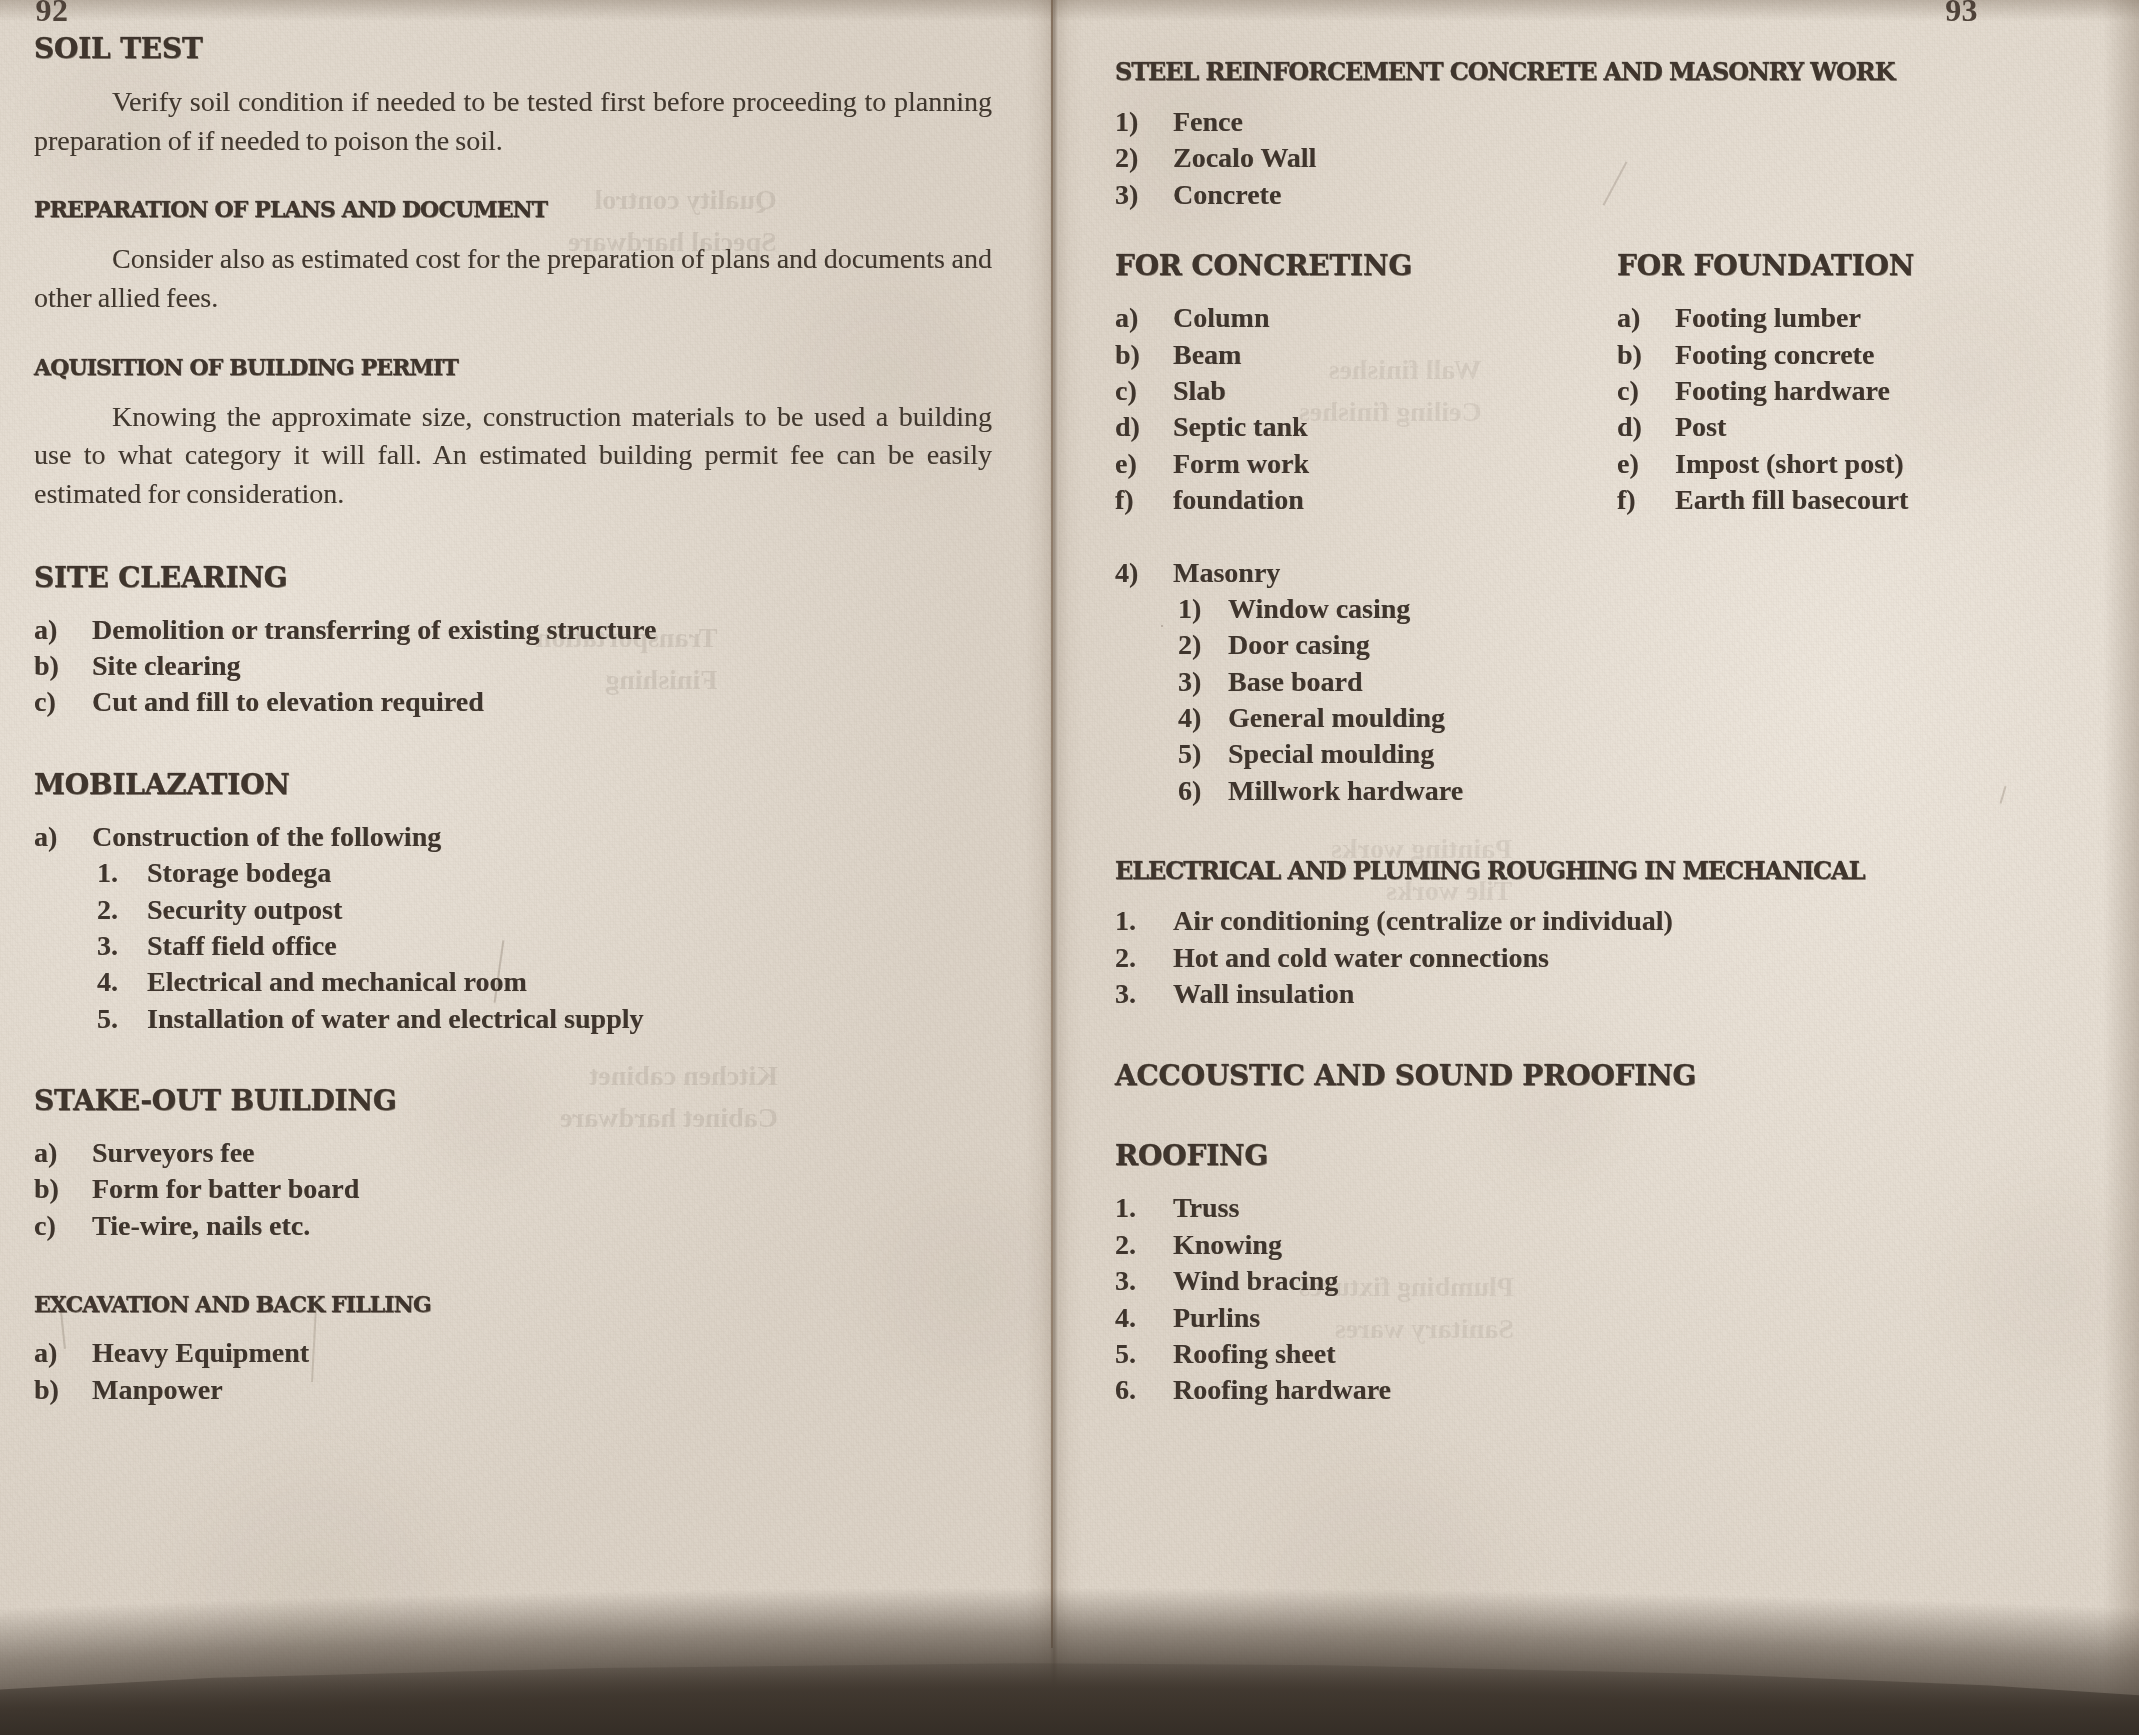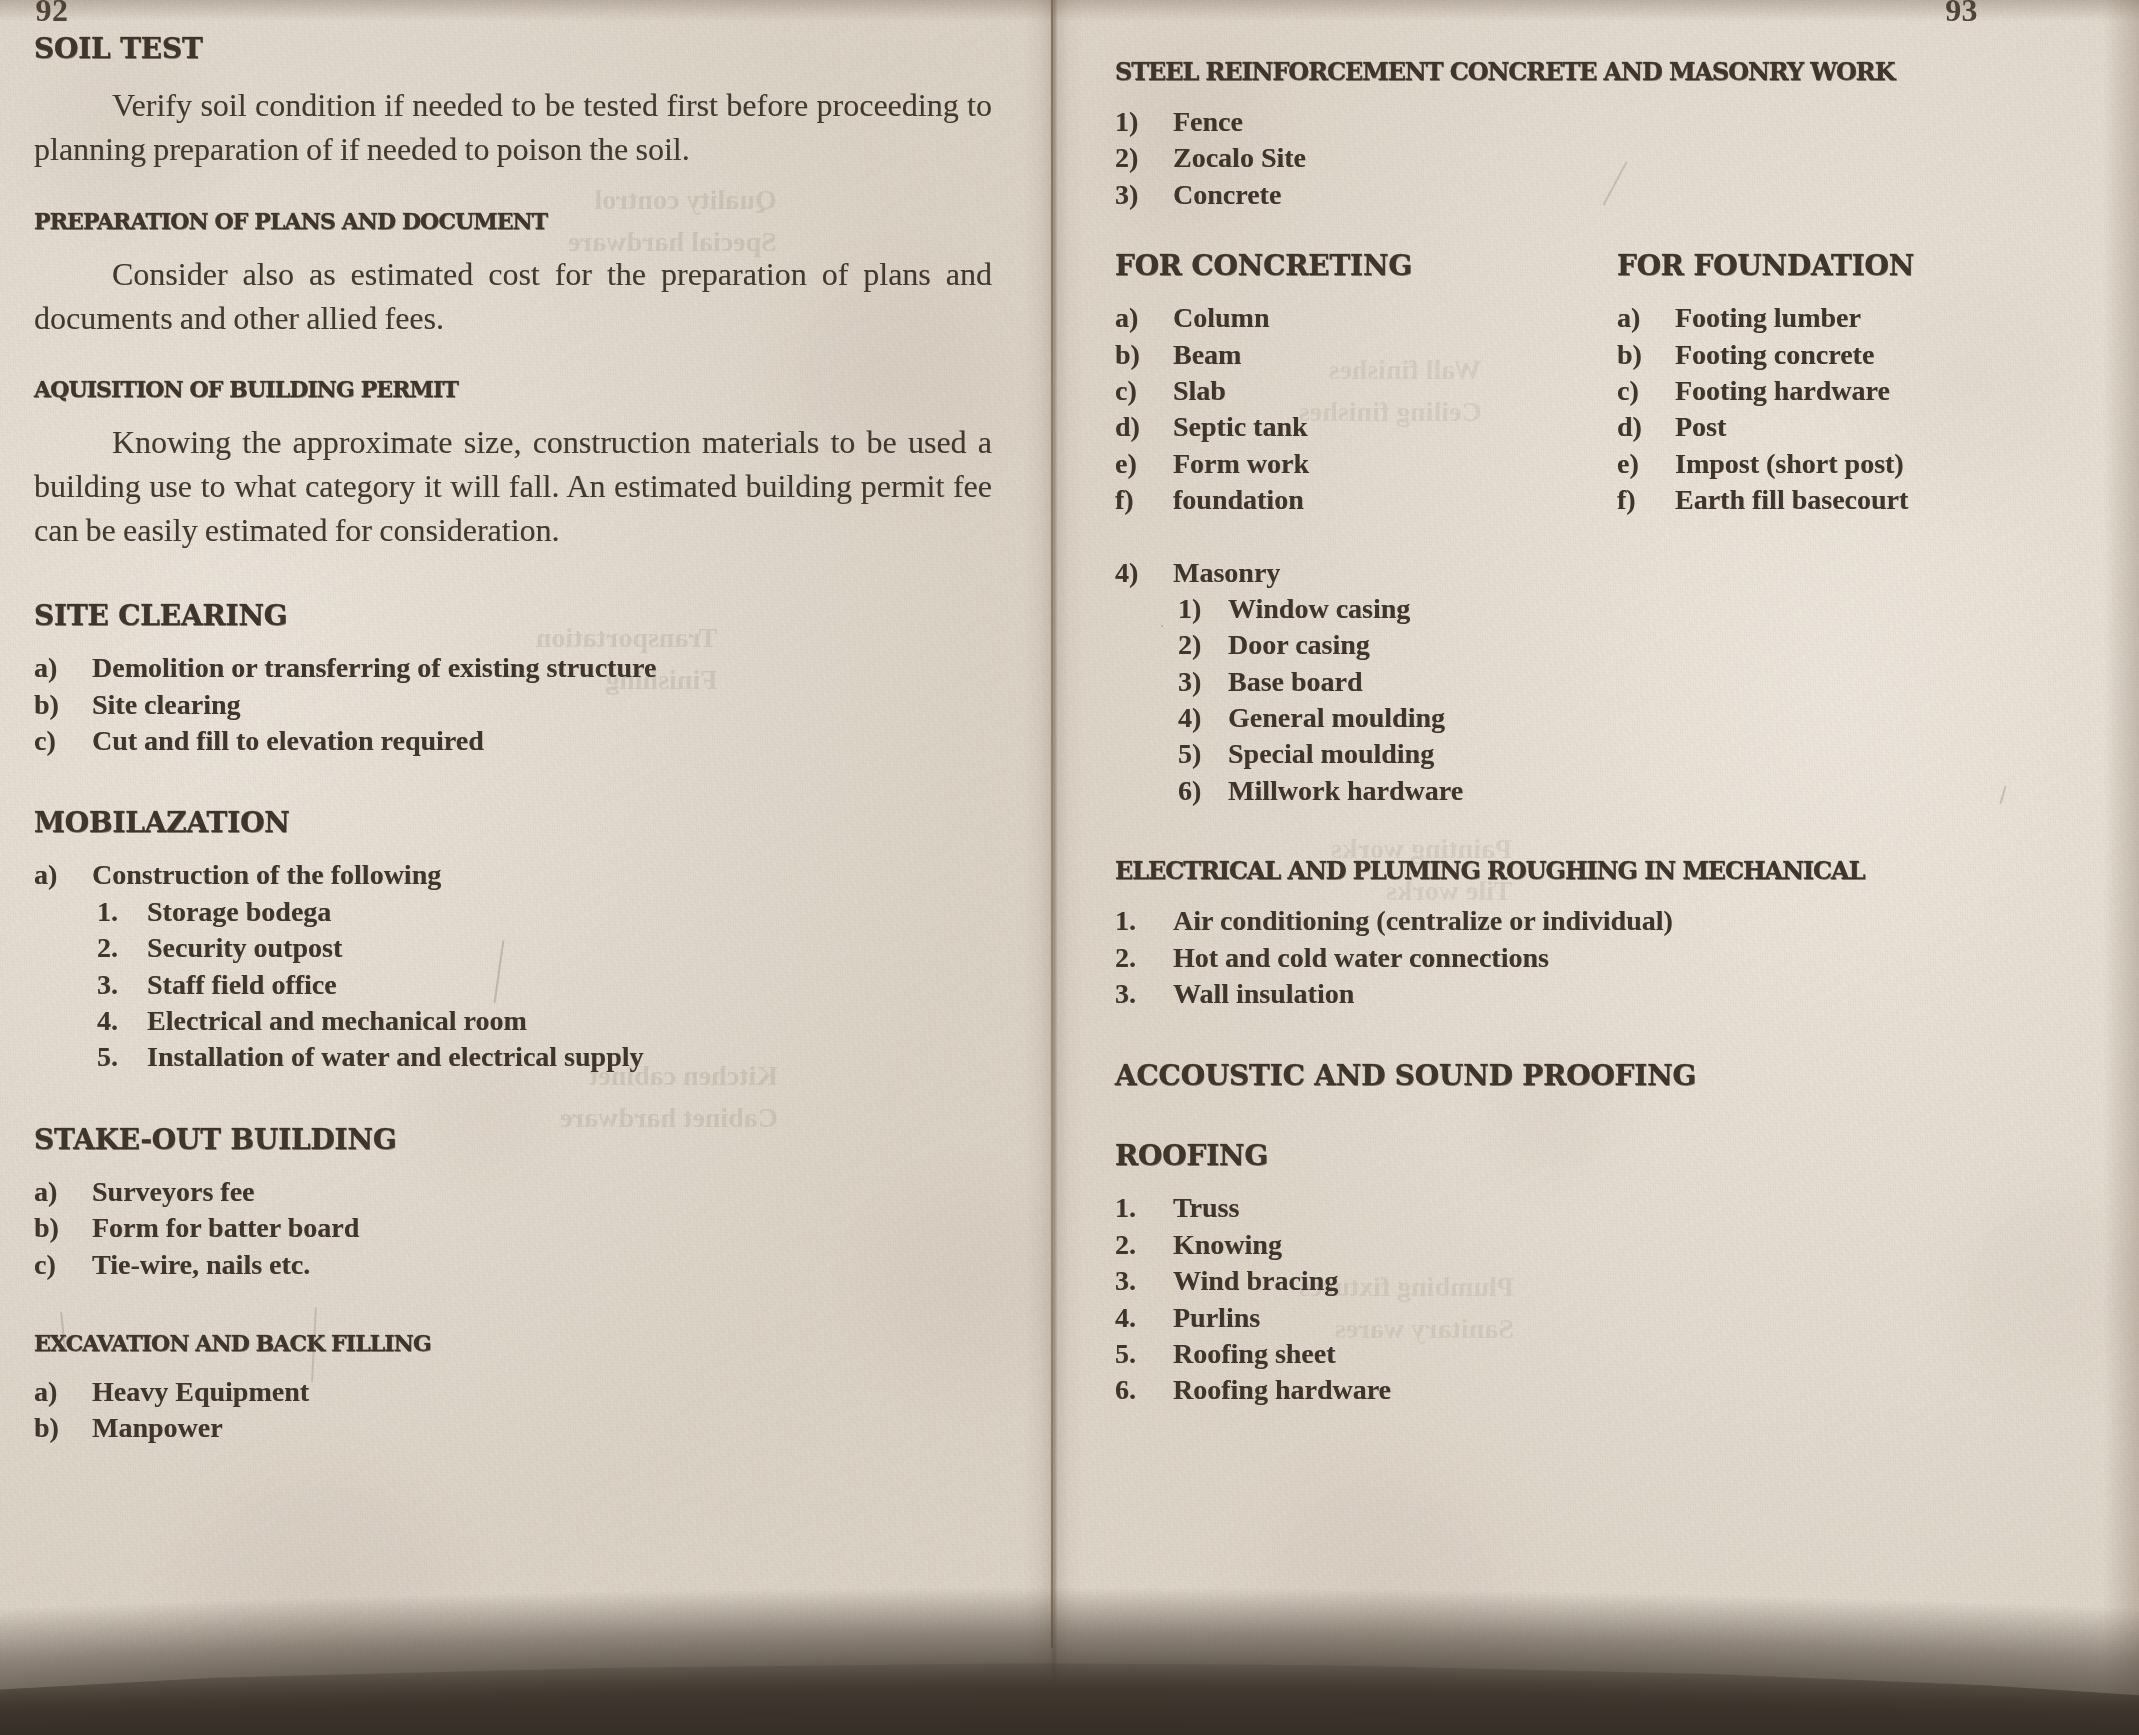--- a/index.html
+++ b/index.html
@@ -156,21 +156,21 @@
     margin: 0;
     text-shadow: 0.5px 0.5px 0 rgba(70,58,48,.55), -0.3px 0.2px 0 rgba(80,66,54,.28);
     -webkit-text-stroke: 0.4px rgba(62,51,42,.6);
     white-space: nowrap;
   }
   h2.sect.tight { letter-spacing: -0.9px; font-size: 22px; }
   h2.sect.wide-hd { letter-spacing: -1.1px; font-size: 24px; }
 
   p.body {
     font-family: "Liberation Serif", "DejaVu Serif", serif;
-    font-size: 32px;
+    font-size: 28px;
     line-height: 1.38;
     color: #41382f;
     margin: 0;
     text-indent: 78px;
     text-align: justify;
     word-spacing: -0.8px;
     text-shadow: 0.3px 0.3px 0 rgba(80,66,54,.35);
   }
 
   ul.lst { list-style: none; margin: 0; padding: 0; }
@@ -367,21 +367,21 @@
     <div class="gap-m"></div>
     <h2 class="sect wide-hd">STEEL REINFORCEMENT CONCRETE AND MASONRY WORK</h2>
     <div class="gap-s"></div>
     <ul class="lst">
       <li>
         <span class="mk">1)</span>
         <span class="tx">Fence</span>
       </li>
       <li>
         <span class="mk">2)</span>
-        <span class="tx">Zocalo Site</span>
+        <span class="tx">Zocalo Wall</span>
       </li>
       <li>
         <span class="mk">3)</span>
         <span class="tx">Concrete</span>
       </li>
     </ul>
 
     <div class="gap-l"></div>
     <div class="two-col">
       <div>

